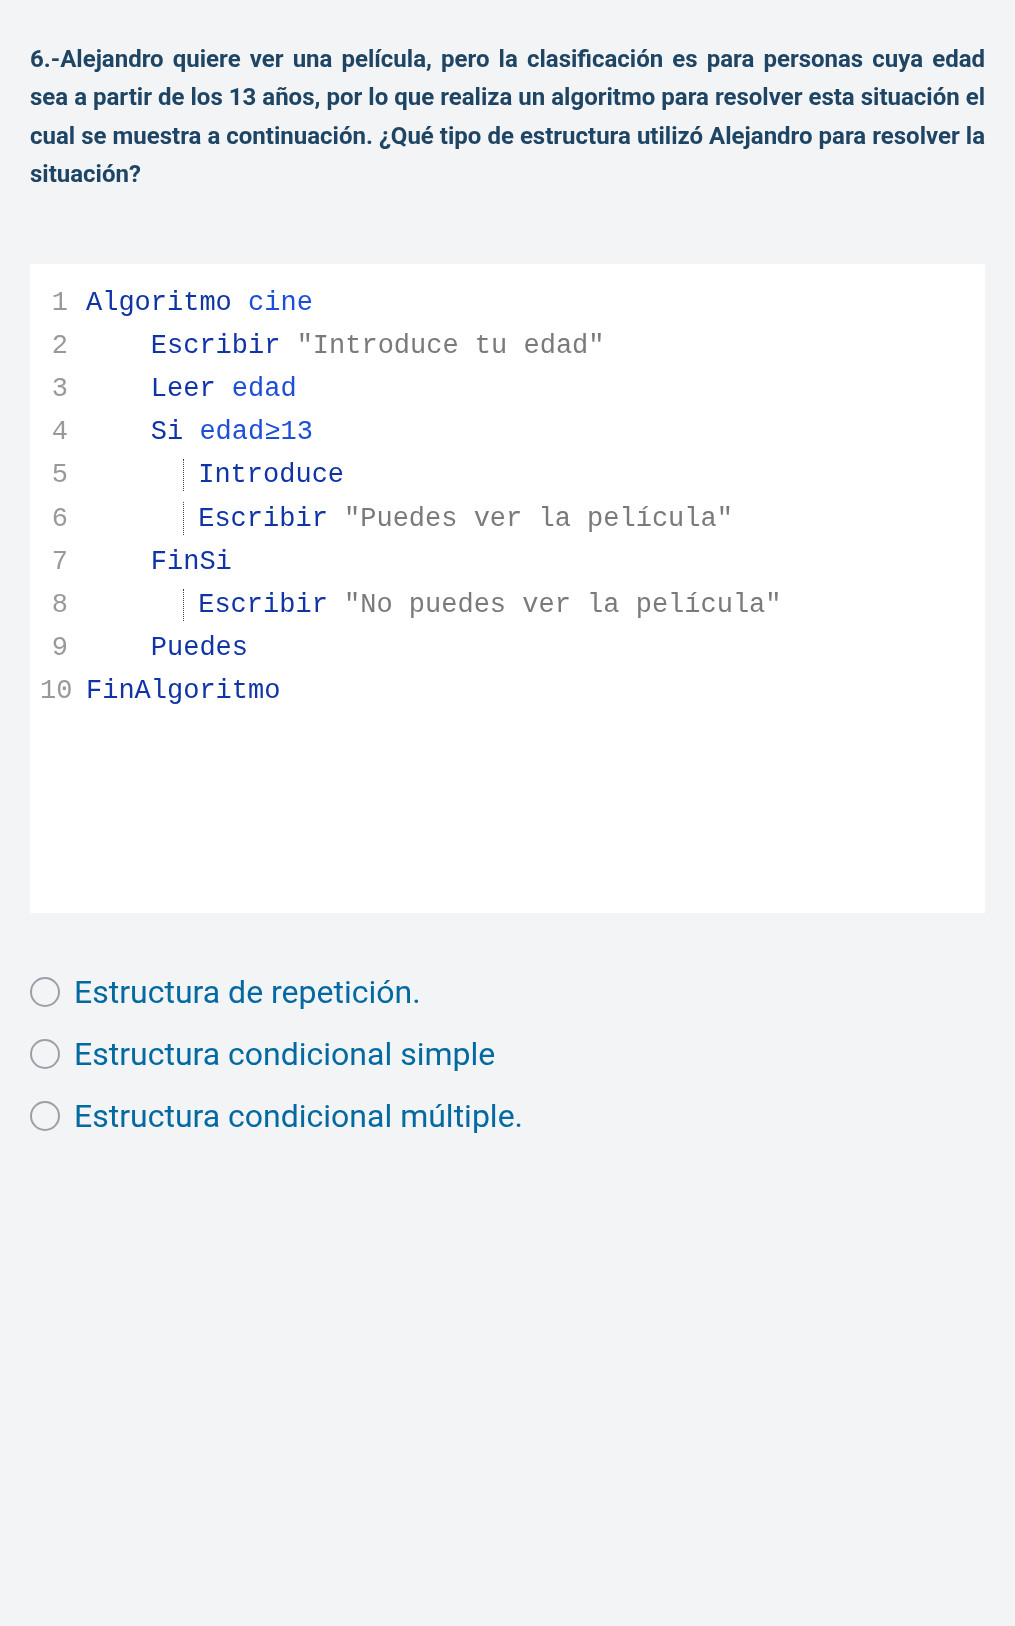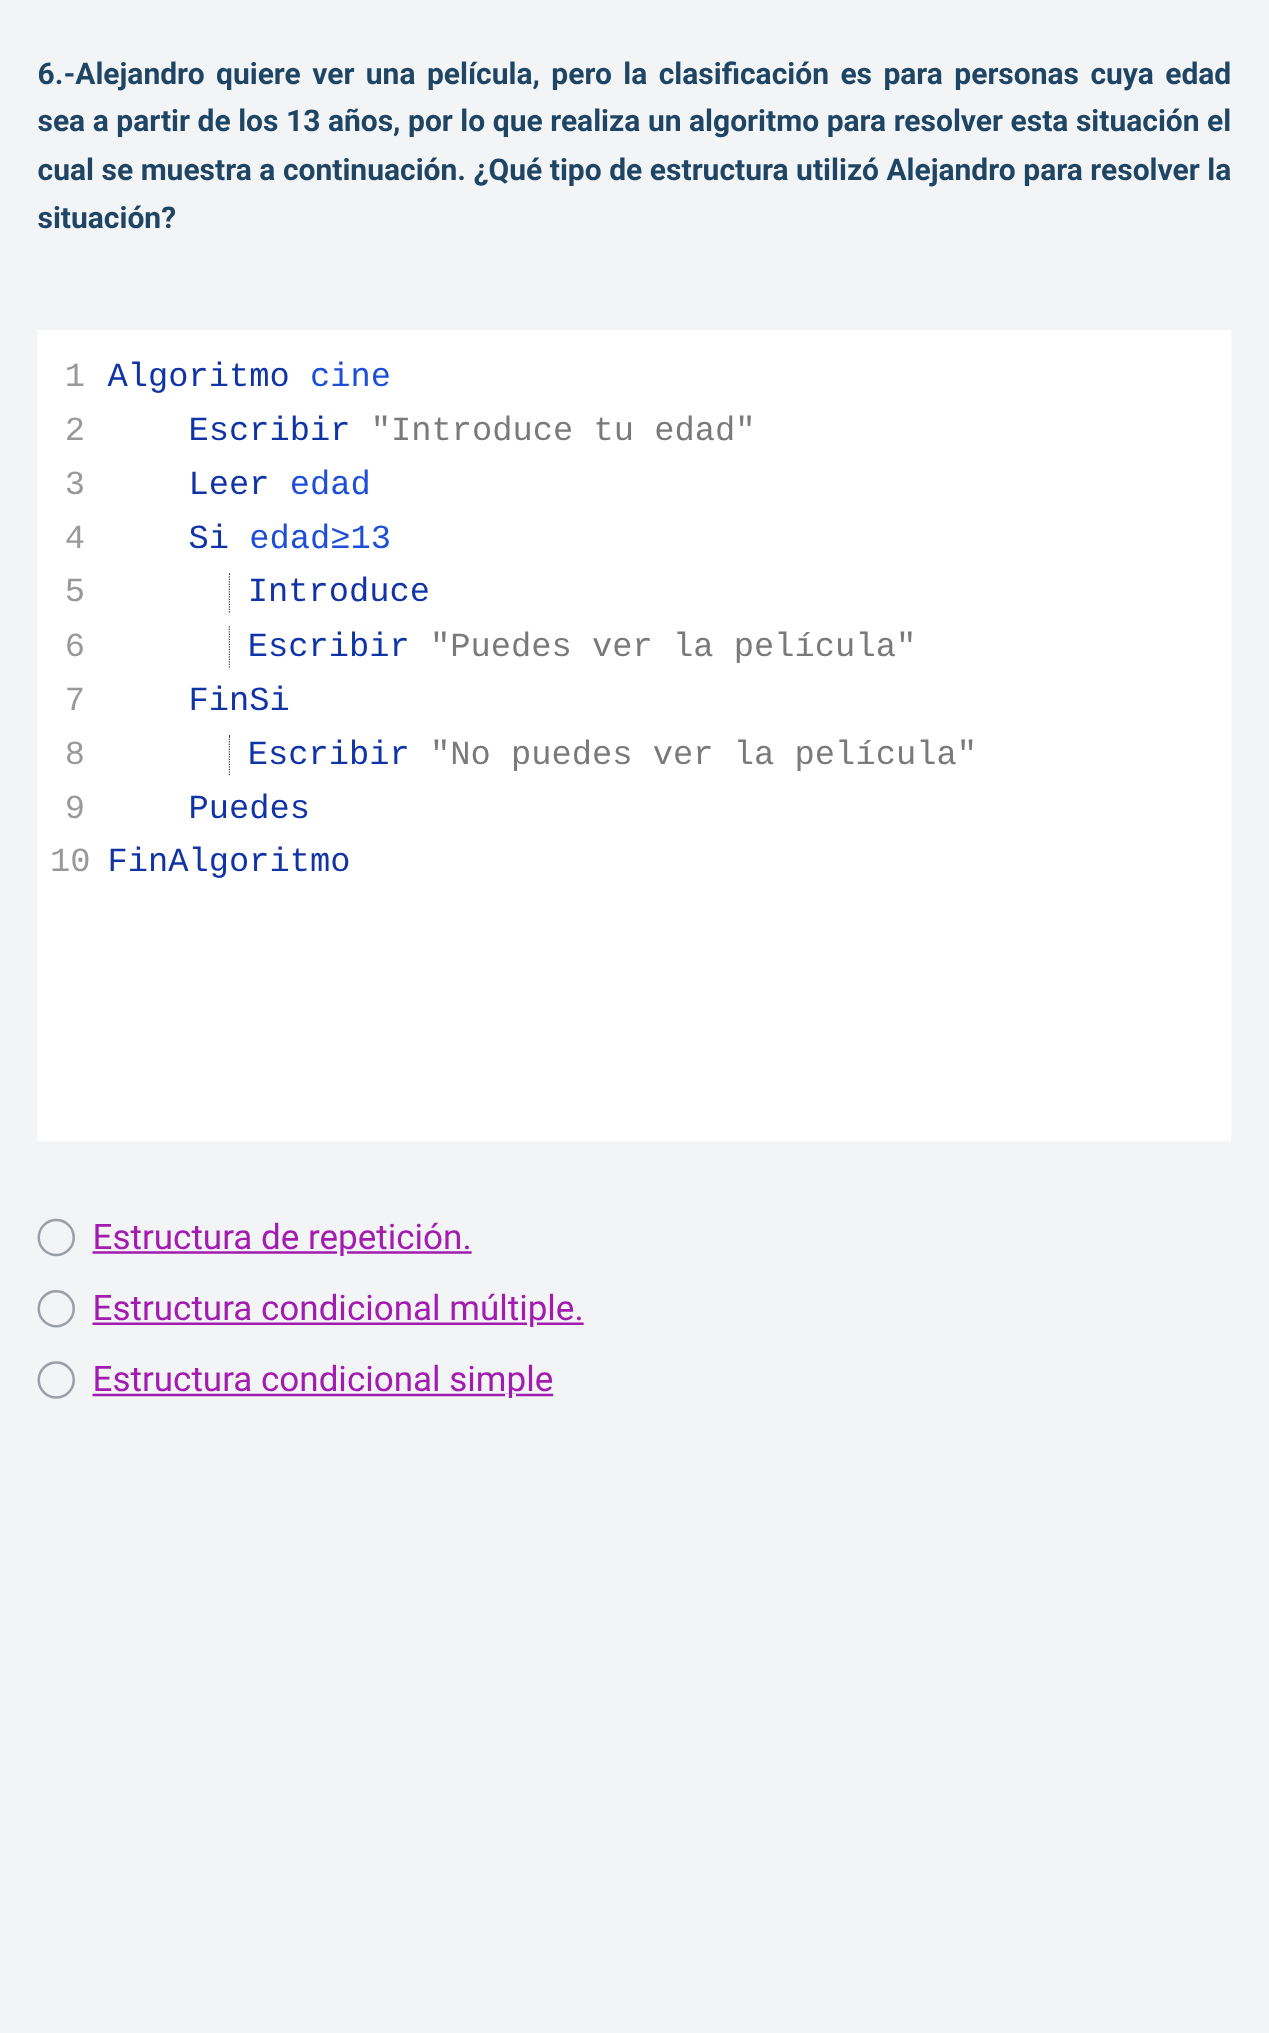--- a/index.html
+++ b/index.html
@@ -63,23 +63,22 @@
     gap: 14px;
   }
   .radio {
     width: 30px;
     height: 30px;
     border: 2.5px solid #9aa0a8;
     border-radius: 50%;
     flex-shrink: 0;
   }
   .option-label {
-    color: #a21caf;
-    font-size: 28px;
-    text-decoration: underline;
+    color: #0369a1;
+    font-size: 32px;
   }
 </style>
 </head>
 <body>
 
 <div class="question">6.-Alejandro quiere ver una película, pero la clasificación es para personas cuya edad sea a partir de los 13 años, por lo que realiza un algoritmo para resolver esta situación el cual se muestra a continuación. ¿Qué tipo de estructura utilizó Alejandro para resolver la situación?</div>
 
 <div class="code-block" id="code-block">
     <div class="code-line"><span class="lineno">1</span><span class="line-content"><span class="kw">Algoritmo</span><span class="plain"> cine</span></span></div>
     <div class="code-line"><span class="lineno">2</span><span class="line-content">    <span class="kw">Escribir</span><span class="plain"> </span><span class="str">"Introduce tu edad"</span></span></div>
@@ -93,19 +92,19 @@
     <div class="code-line"><span class="lineno">10</span><span class="line-content"><span class="kw">FinAlgoritmo</span></span></div>
   </div>
 
 <div class="options">
   <div class="option">
     <span class="radio"></span>
     <span class="option-label">Estructura de repetición.</span>
   </div>
   <div class="option">
     <span class="radio"></span>
-    <span class="option-label">Estructura condicional múltiple.</span>
+    <span class="option-label">Estructura condicional simple</span>
   </div>
   <div class="option">
     <span class="radio"></span>
-    <span class="option-label">Estructura condicional simple</span>
+    <span class="option-label">Estructura condicional múltiple.</span>
   </div>
 </div>
 
 </body></html>

